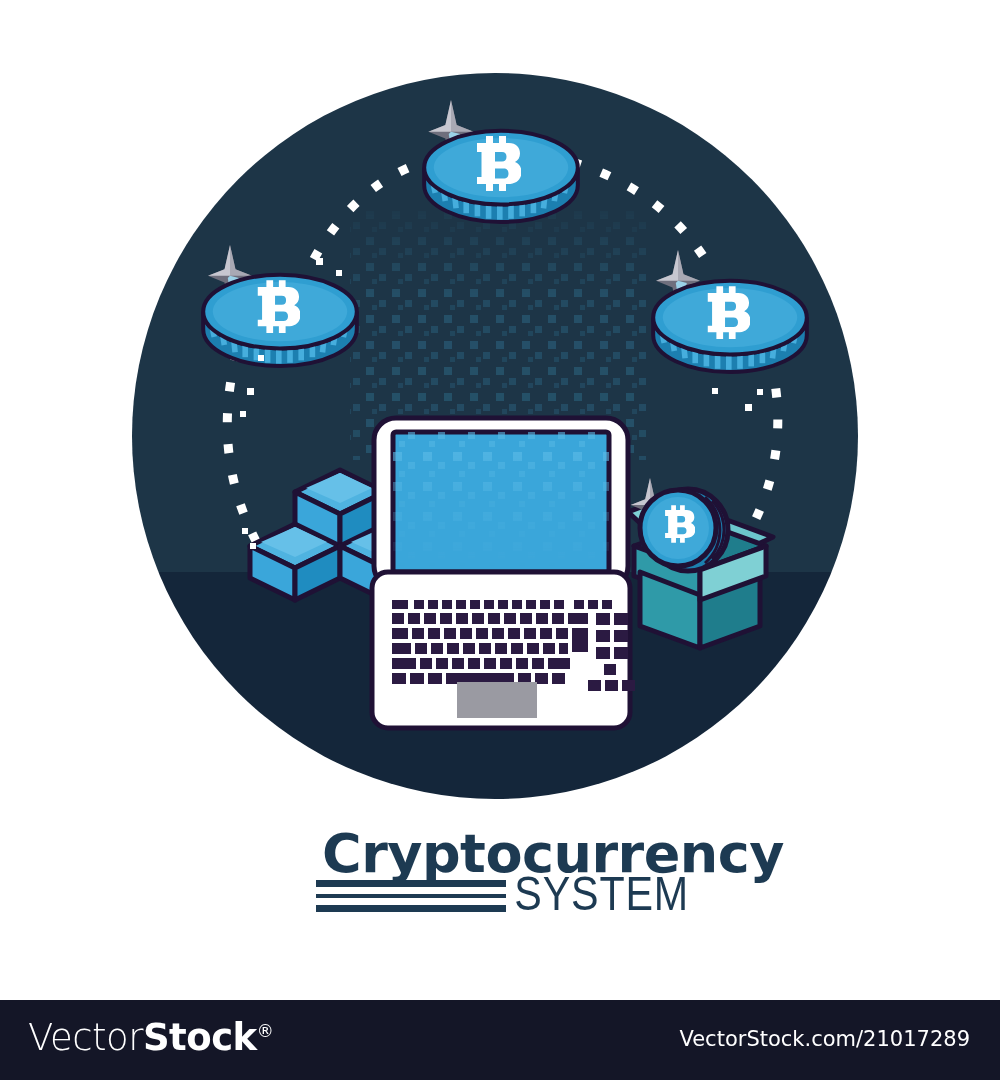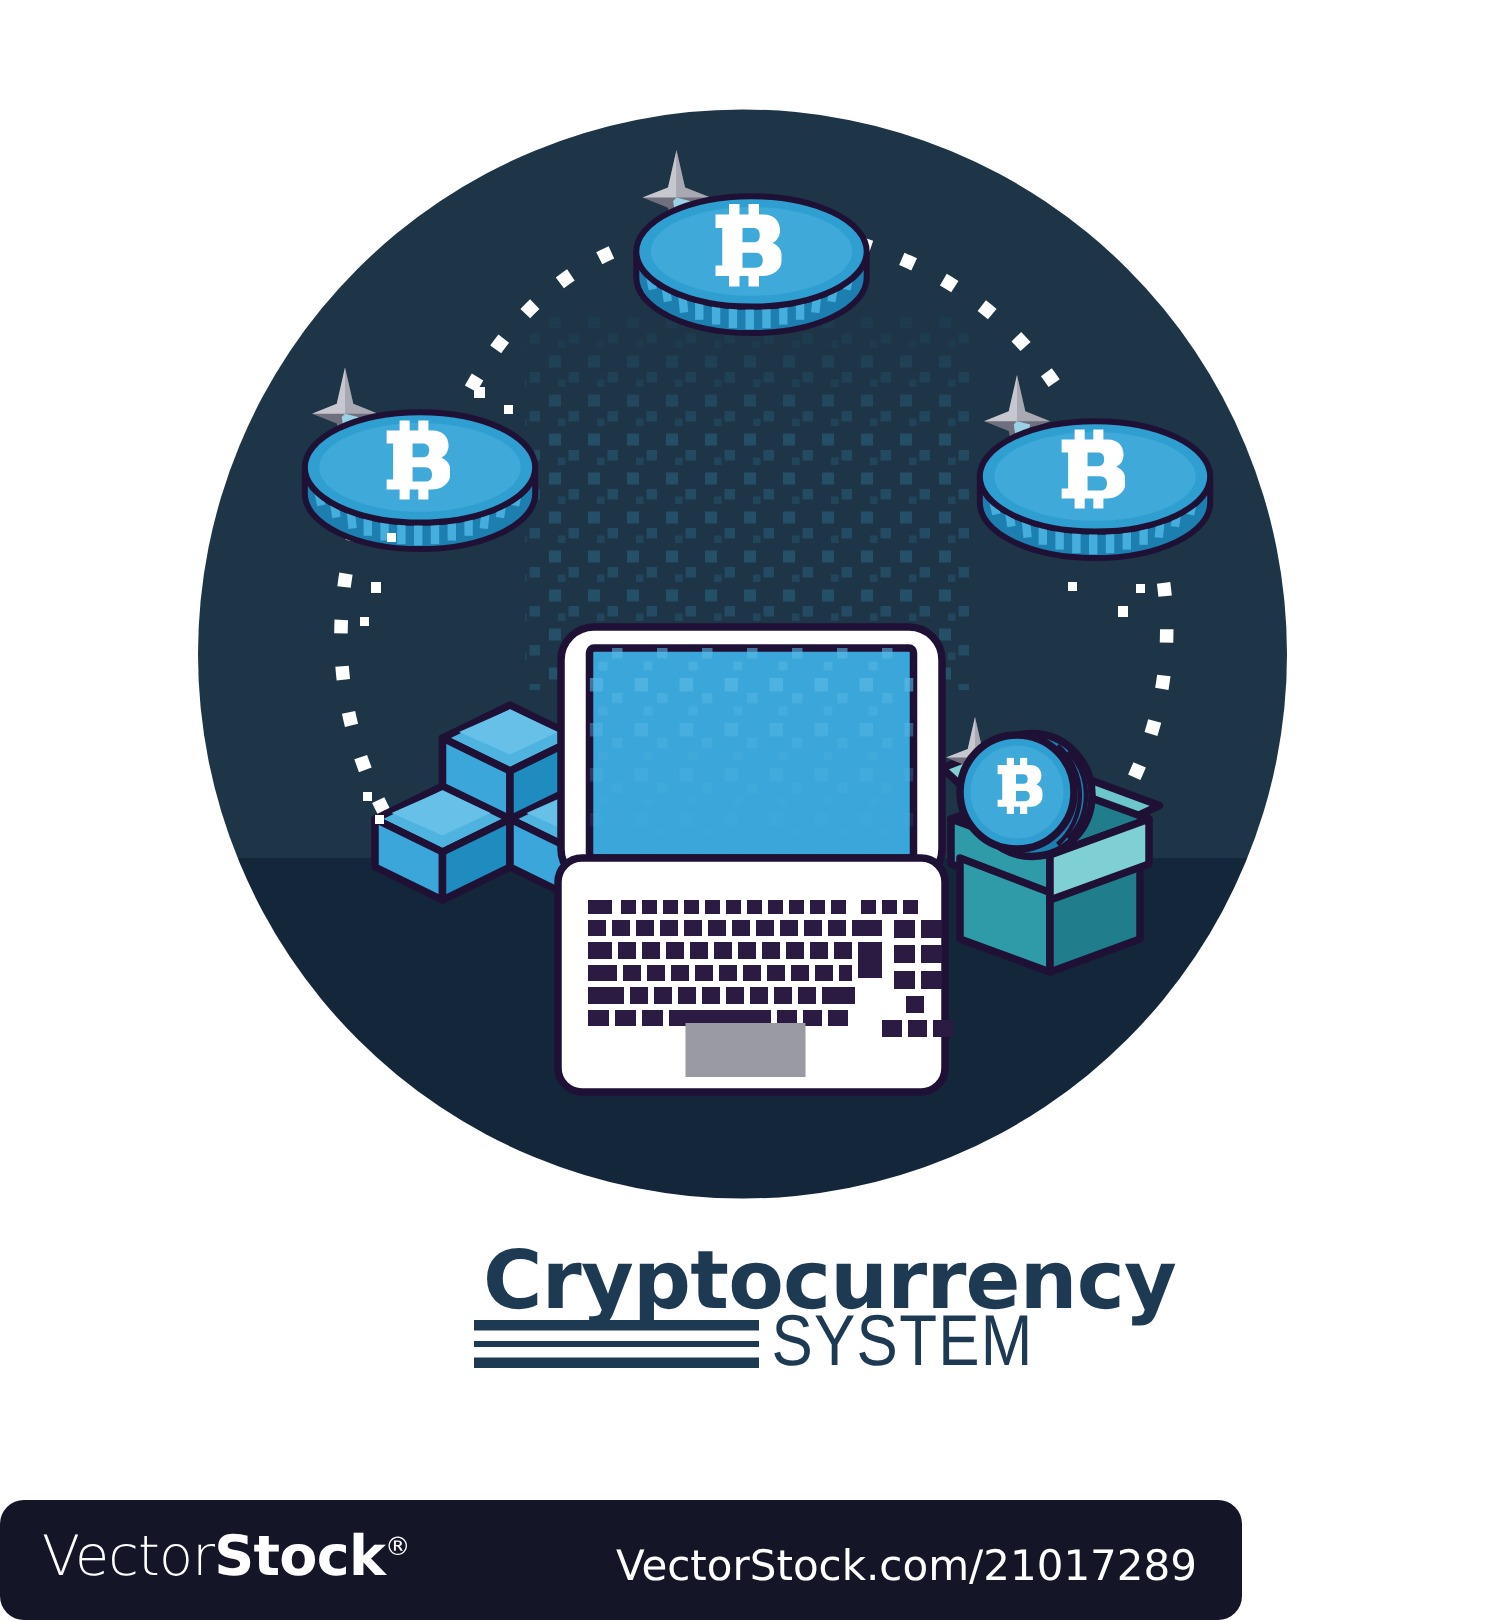--- a/index.html
+++ b/index.html
@@ -16,41 +16,40 @@
     position:absolute;
     left:0; top:0;
     width:1000px; height:1000px;text-decoration:underline;
   }
   #stage svg { display:block; }
 
   
   #footer {
     position:absolute;
     left:0; top:1000px;
-    width:828px; height:80px;
+    width:1000px; height:80px;
     background:#141627;
-    border-radius:16px;
   }
   #vs-logo {
     position:absolute;
     left:28px; top:16px;
     color:#ffffff;
     font-size:37px;
     letter-spacing:-0.5px;
     white-space:nowrap;
     font-family:"DejaVu Sans", sans-serif;
   }
   #vs-logo .vs-light { font-weight:300; }
   #vs-logo .vs-bold  { font-weight:700; }
   #vs-logo .vs-reg   { font-size:17px; vertical-align:super; font-weight:400; }
   #vs-url {
     position:absolute;
     right:30px; top:27px;
     color:#ffffff;
-    font-size:28px;
+    font-size:21px;
     white-space:nowrap;
     font-family:"DejaVu Sans", sans-serif;
   }
 </style>
 </head>
 <body>
 
 <div id="stage">
   <svg width="1000" height="1000" viewBox="0 0 1000 1000">
 

